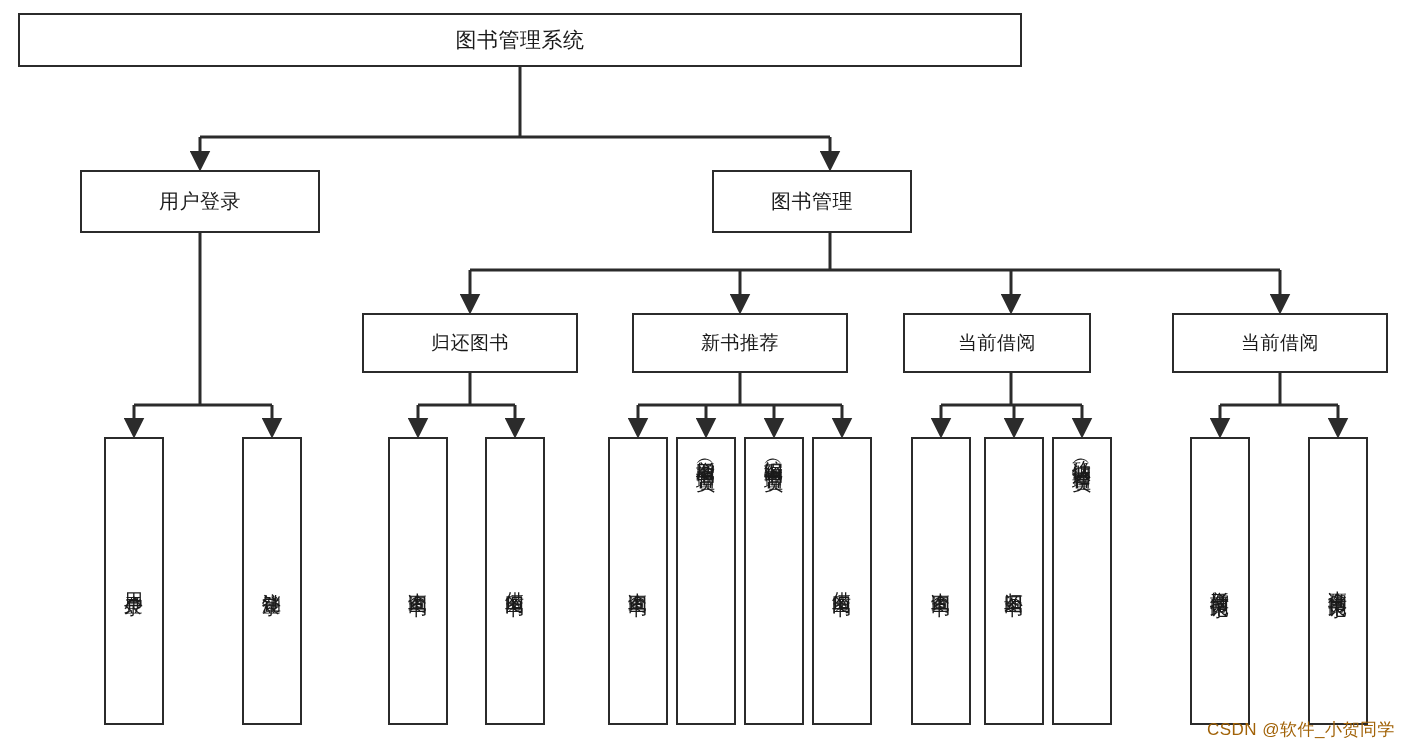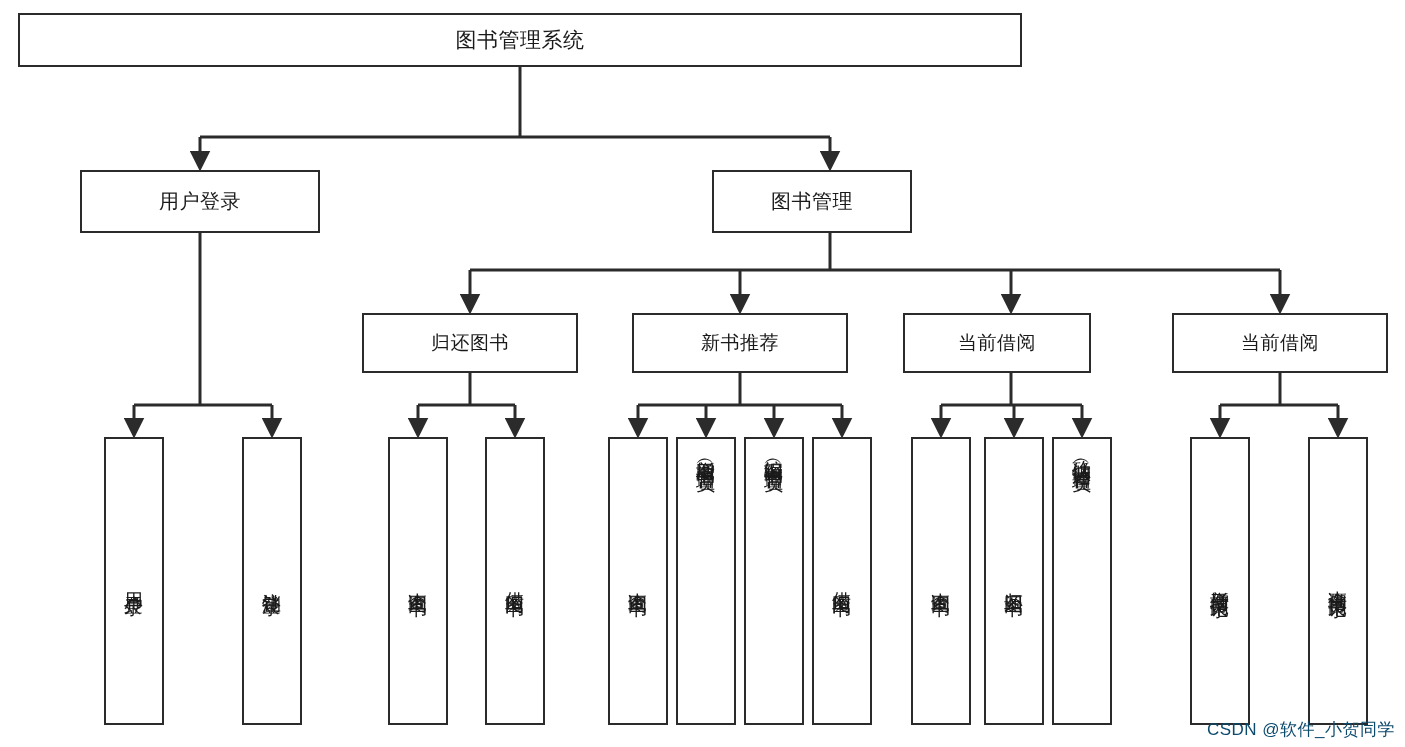--- a/index.html
+++ b/index.html
@@ -61,21 +61,21 @@
     position: absolute;
     left: 0; top: 0;
     width: 1405px; height: 747px;
     pointer-events: none;
   }
   .watermark {
     position: absolute;
     right: 10px;
     bottom: 6px;
     font-size: 17px;
-    color: #0c4a6e;
+    color: #a16207;
     letter-spacing: 0.5px;
     white-space: nowrap;
   }
 </style>
 </head>
 <body>
 
 <div id="diagram">
 
   <svg class="connectors" viewBox="0 0 1405 747" xmlns="http://www.w3.org/2000/svg">

